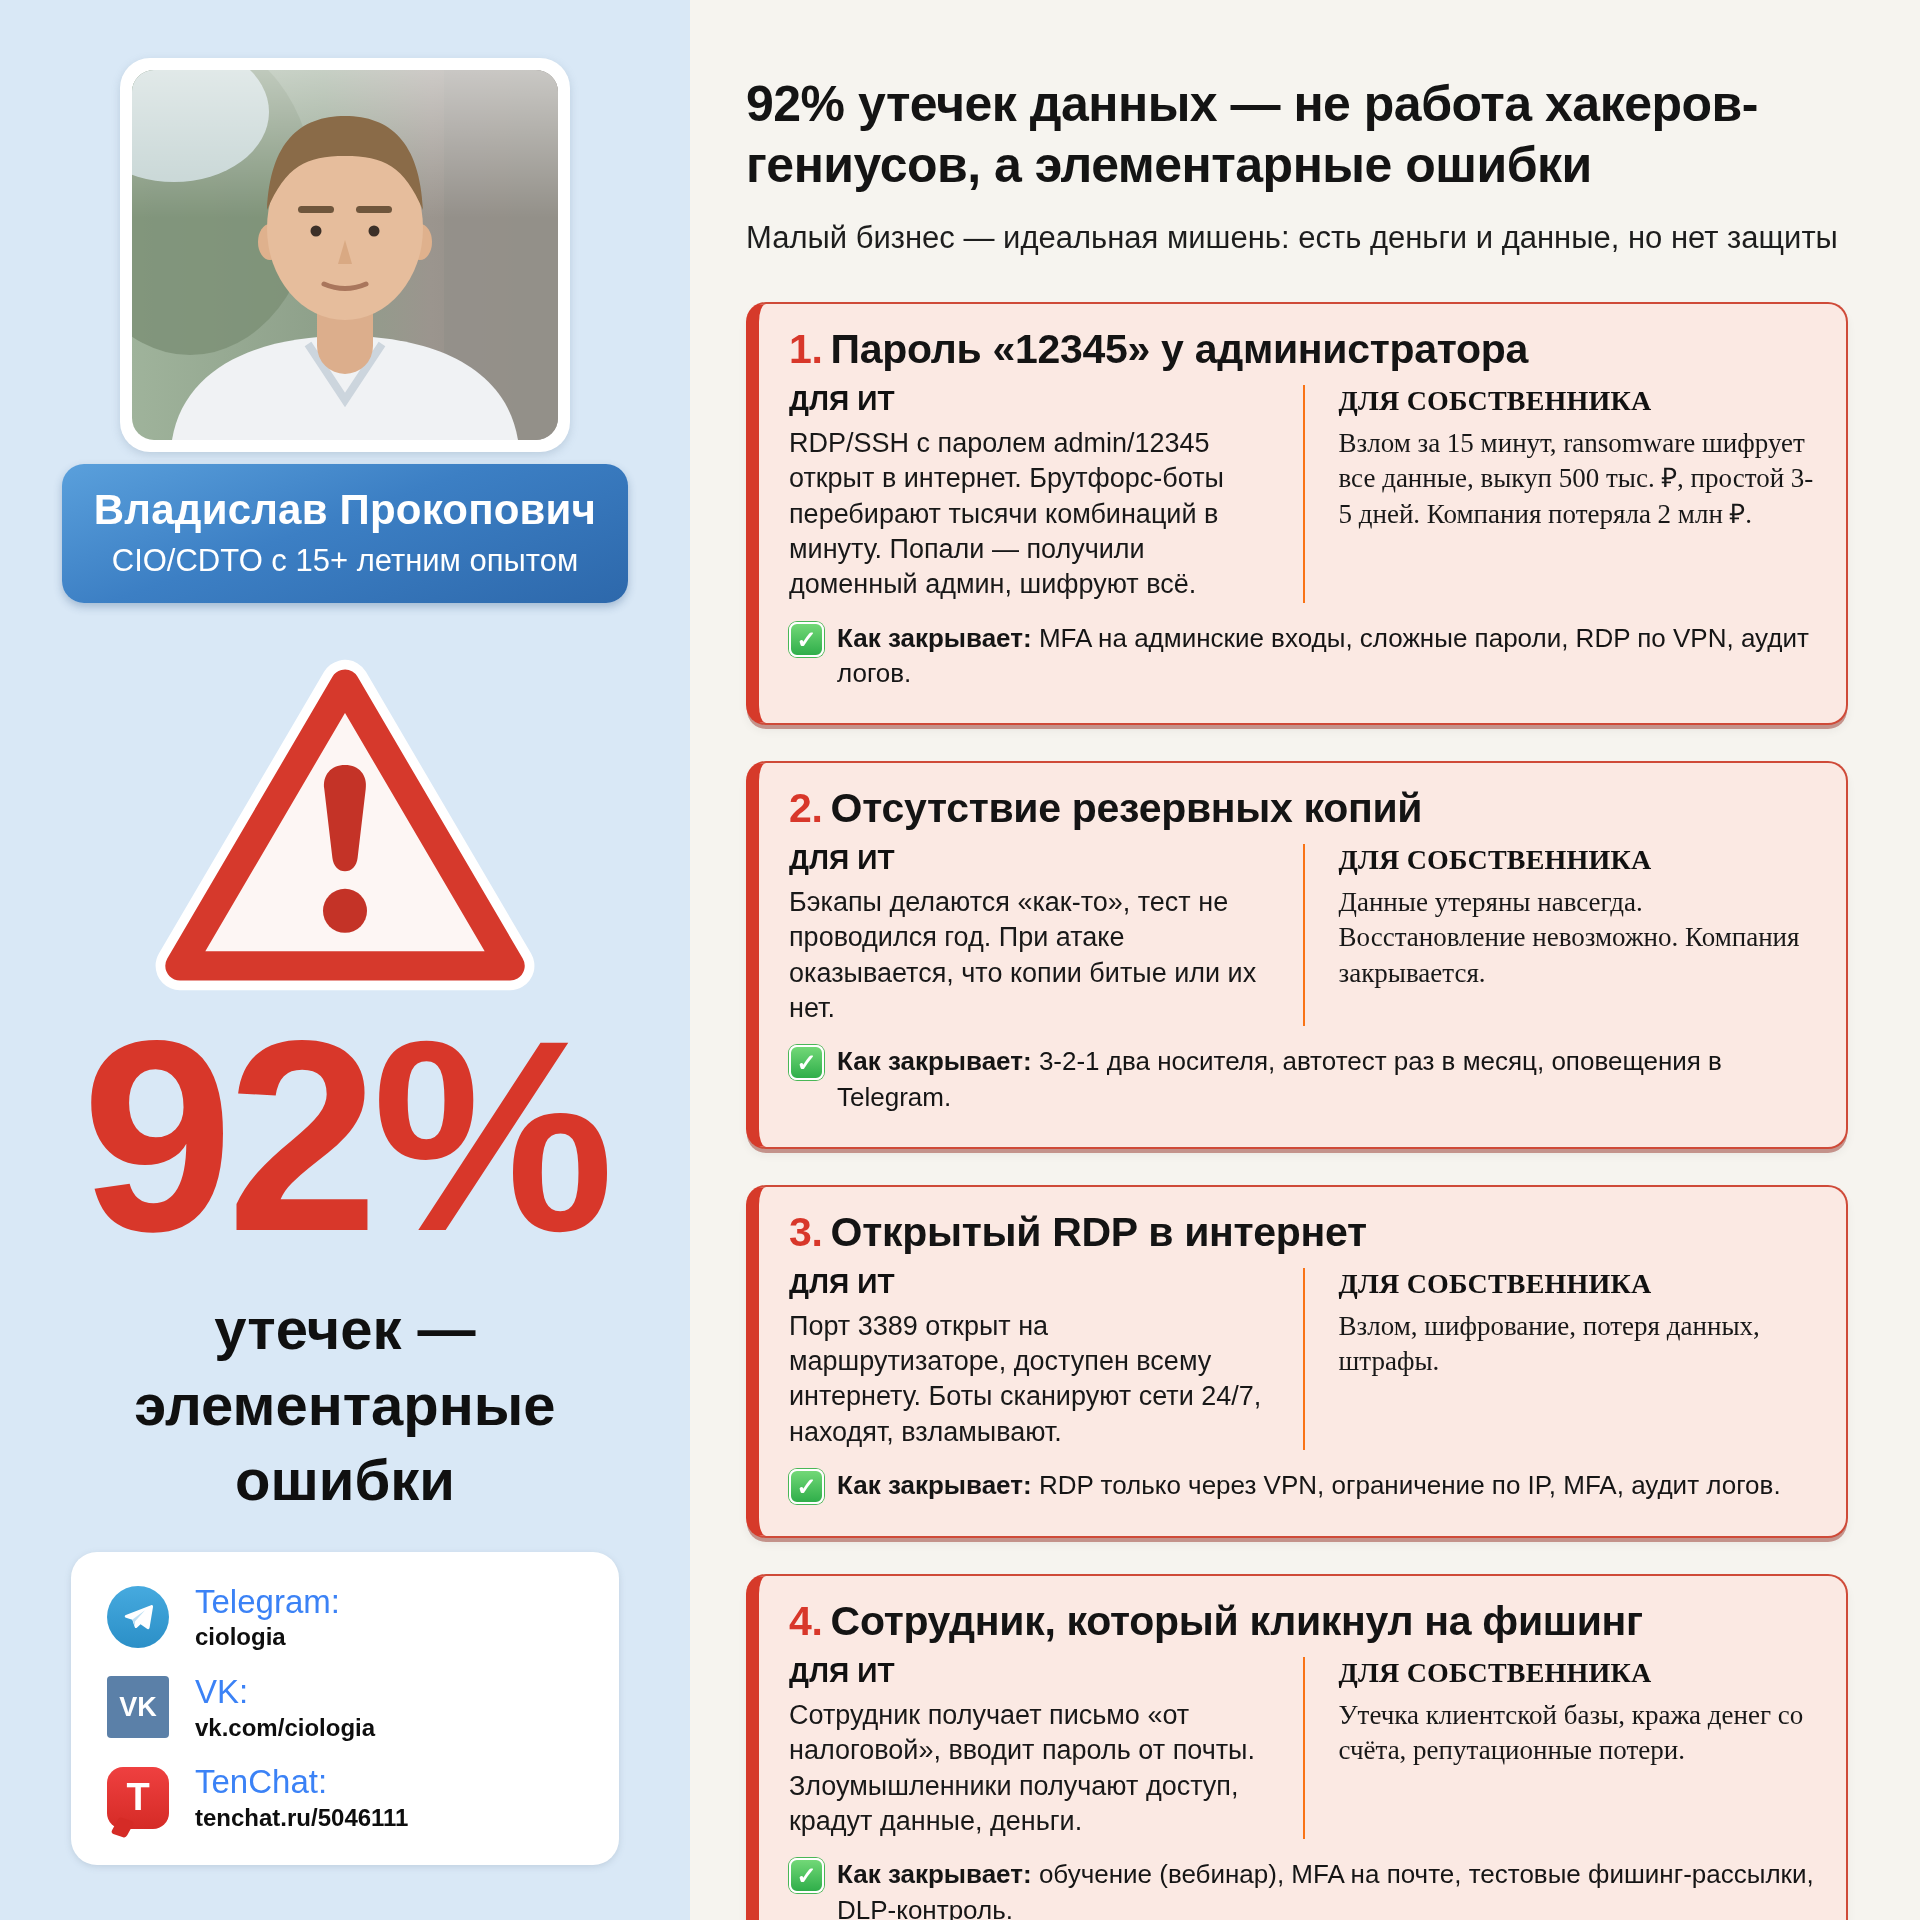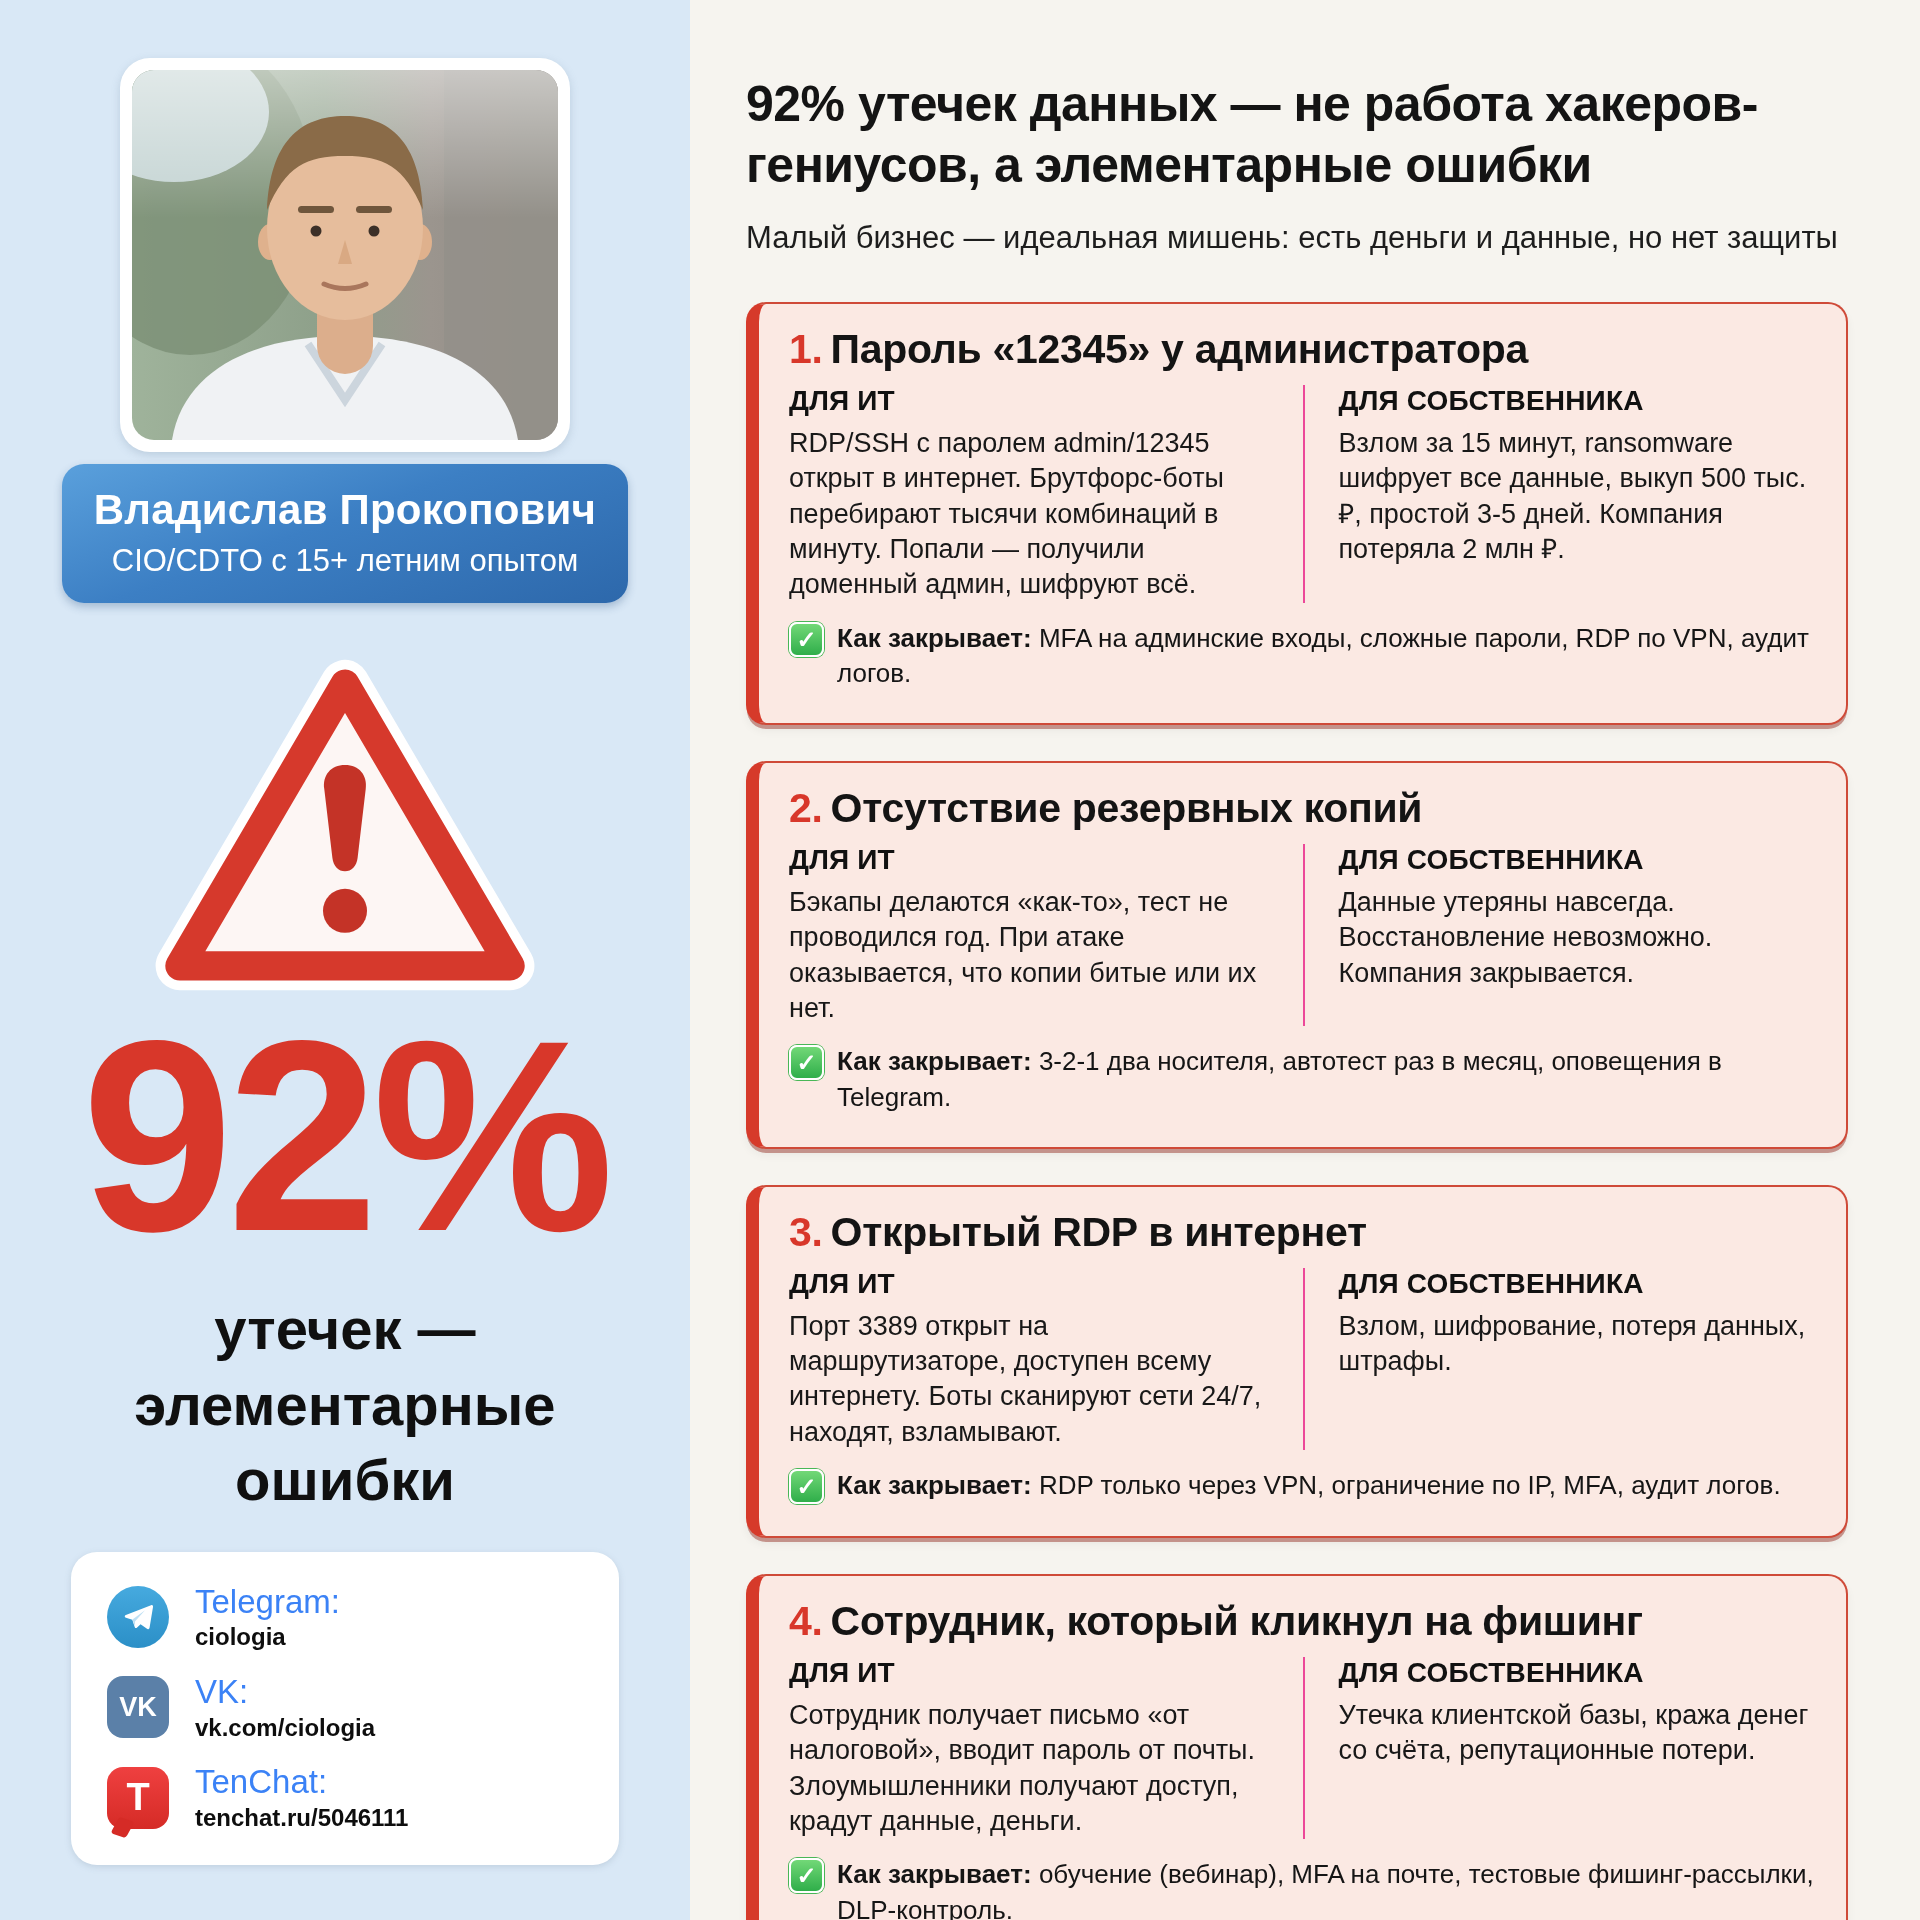--- a/index.html
+++ b/index.html
@@ -21,21 +21,21 @@
   .warning-wrap{margin-top:52px;line-height:0;}
   .stat-value{margin-top:12px;font-size:272px;font-weight:700;color:#d8372a;
               line-height:.95;letter-spacing:-6px;}
   .stat-label{margin-top:26px;font-size:58px;font-weight:700;line-height:1.3;
               text-align:center;color:#101010;}
   .social-card{margin-top:34px;width:548px;box-sizing:border-box;background:#fff;border-radius:26px;
                padding:30px 36px 12px;box-shadow:0 2px 6px rgba(120,140,160,.25);}
   .social-row{display:flex;align-items:center;gap:26px;margin-bottom:20px;}
   .s-icon{width:62px;height:62px;flex:0 0 62px;display:grid;place-items:center;}
   .tg-icon{border-radius:50%;background:linear-gradient(180deg,#46aadf,#2b8fc7);}
-  .vk-icon{border-radius:16px;background:#5b80a8;color:#fff;font-weight:700;font-size:27px;}
+  .vk-icon{border-radius:4px;background:#5b80a8;color:#fff;font-weight:700;font-size:27px;}
   .tc-icon{position:relative;border-radius:16px;background:linear-gradient(#ef4040,#d52b26);
            color:#fff;font-weight:700;font-size:38px;}
   .tc-icon::after{content:"";position:absolute;left:7px;bottom:-7px;width:17px;height:17px;
                   background:#d52b26;border-radius:3px;transform:skewX(-12deg) rotate(18deg);}
   .social-text{line-height:1.2;}
   .social-label{font-size:33px;color:#3b82f6;}
   .social-value{font-size:24px;font-weight:700;color:#0e0e0e;margin-top:2px;}
 
   
   .content{flex:1;box-sizing:border-box;padding:74px 72px 0 56px;background:#f6f4ef;}
@@ -44,21 +44,21 @@
   .subtitle{margin:24px 0 0;font-size:31px;color:#1d1d1d;}
   .cards{margin-top:46px;display:flex;flex-direction:column;gap:36px;}
   .card{background:#fbe9e3;border:2px solid #cf4a38;border-left:13px solid #d63a2a;
         border-radius:20px;box-sizing:border-box;padding:22px 30px 32px 30px;
         box-shadow:0 5px 0 -1px rgba(146,40,28,.45),0 6px 10px rgba(0,0,0,.05);}
   .card h2{margin:0 0 12px;font-size:41px;font-weight:700;color:#141414;letter-spacing:-.3px;}
   .card h2 .num{color:#d8372a;margin-right:8px;}
   .cols{display:grid;grid-template-columns:1fr 1fr;}
   .col{min-width:0;}
   .col.left{padding-right:32px;}
-  .col.right{border-left:2px solid #ec4899;padding-left:34px;}
+  .col.right{border-left:2px solid #f97316;padding-left:34px;font-family:Liberation Serif, serif;}
   .col h3{margin:0 0 9px;font-size:28px;font-weight:700;color:#111;letter-spacing:.2px;}
   .col p{margin:0;font-size:27px;line-height:1.31;color:#181818;}
   .fix{margin-top:18px;display:flex;align-items:flex-start;gap:13px;font-size:26px;line-height:1.35;}
   .check{width:35px;height:35px;flex:0 0 35px;margin-top:1px;border-radius:8px;
          background:linear-gradient(#72d877,#2fae4a);border:2px solid #ffffff;
          box-shadow:0 0 0 1px #49b757;box-sizing:border-box;
          color:#fff;font-weight:700;font-size:24px;display:grid;place-items:center;}
   .fix p{margin:0;}
   .fix b{font-weight:700;}
 </style>

